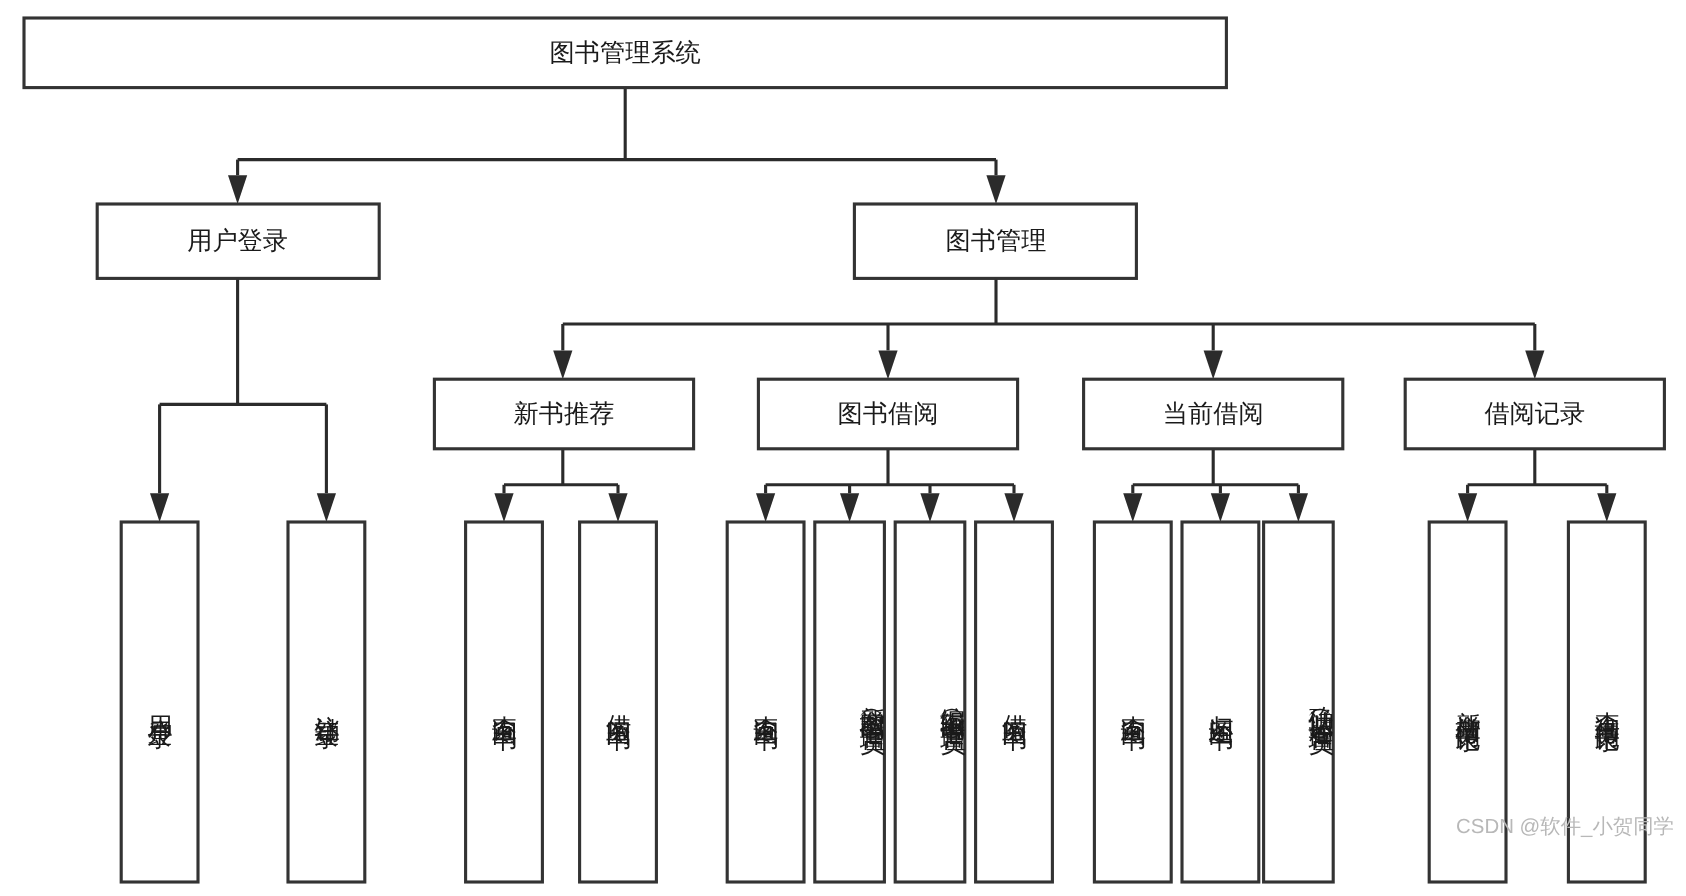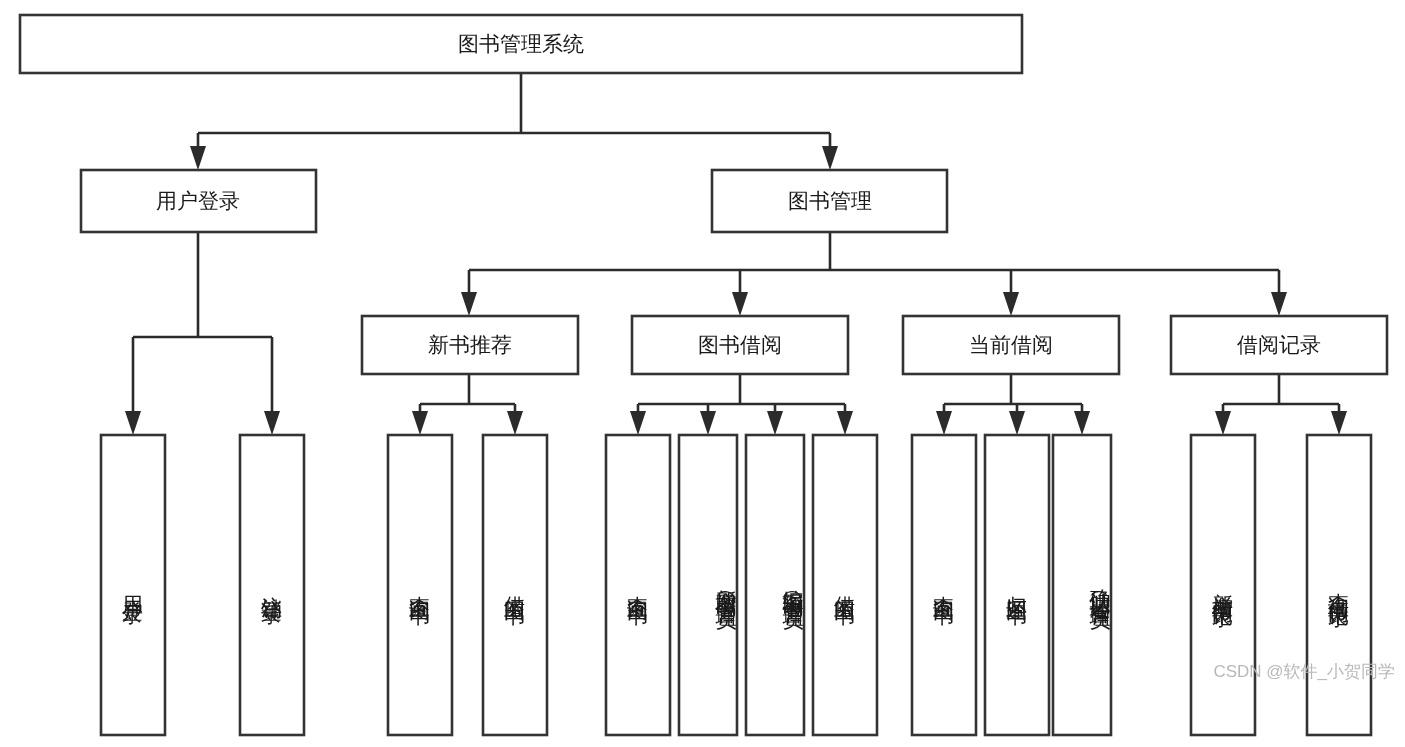--- a/index.html
+++ b/index.html
@@ -59,21 +59,21 @@
     line-height: 1;
     white-space: nowrap;
     display: flex;
     align-items: center;
     justify-content: center;
     pointer-events: none;
   }
   .watermark {
     position: absolute;
     right: 10px;
-    bottom: 21px;
+    bottom: 4px;
     font-family: "Liberation Sans", "DejaVu Sans", sans-serif;
     font-size: 17px;
     color: #b8b8b8;
     white-space: nowrap;
     user-select: none;
   }
 </style>
 </head>
 <body>
 

